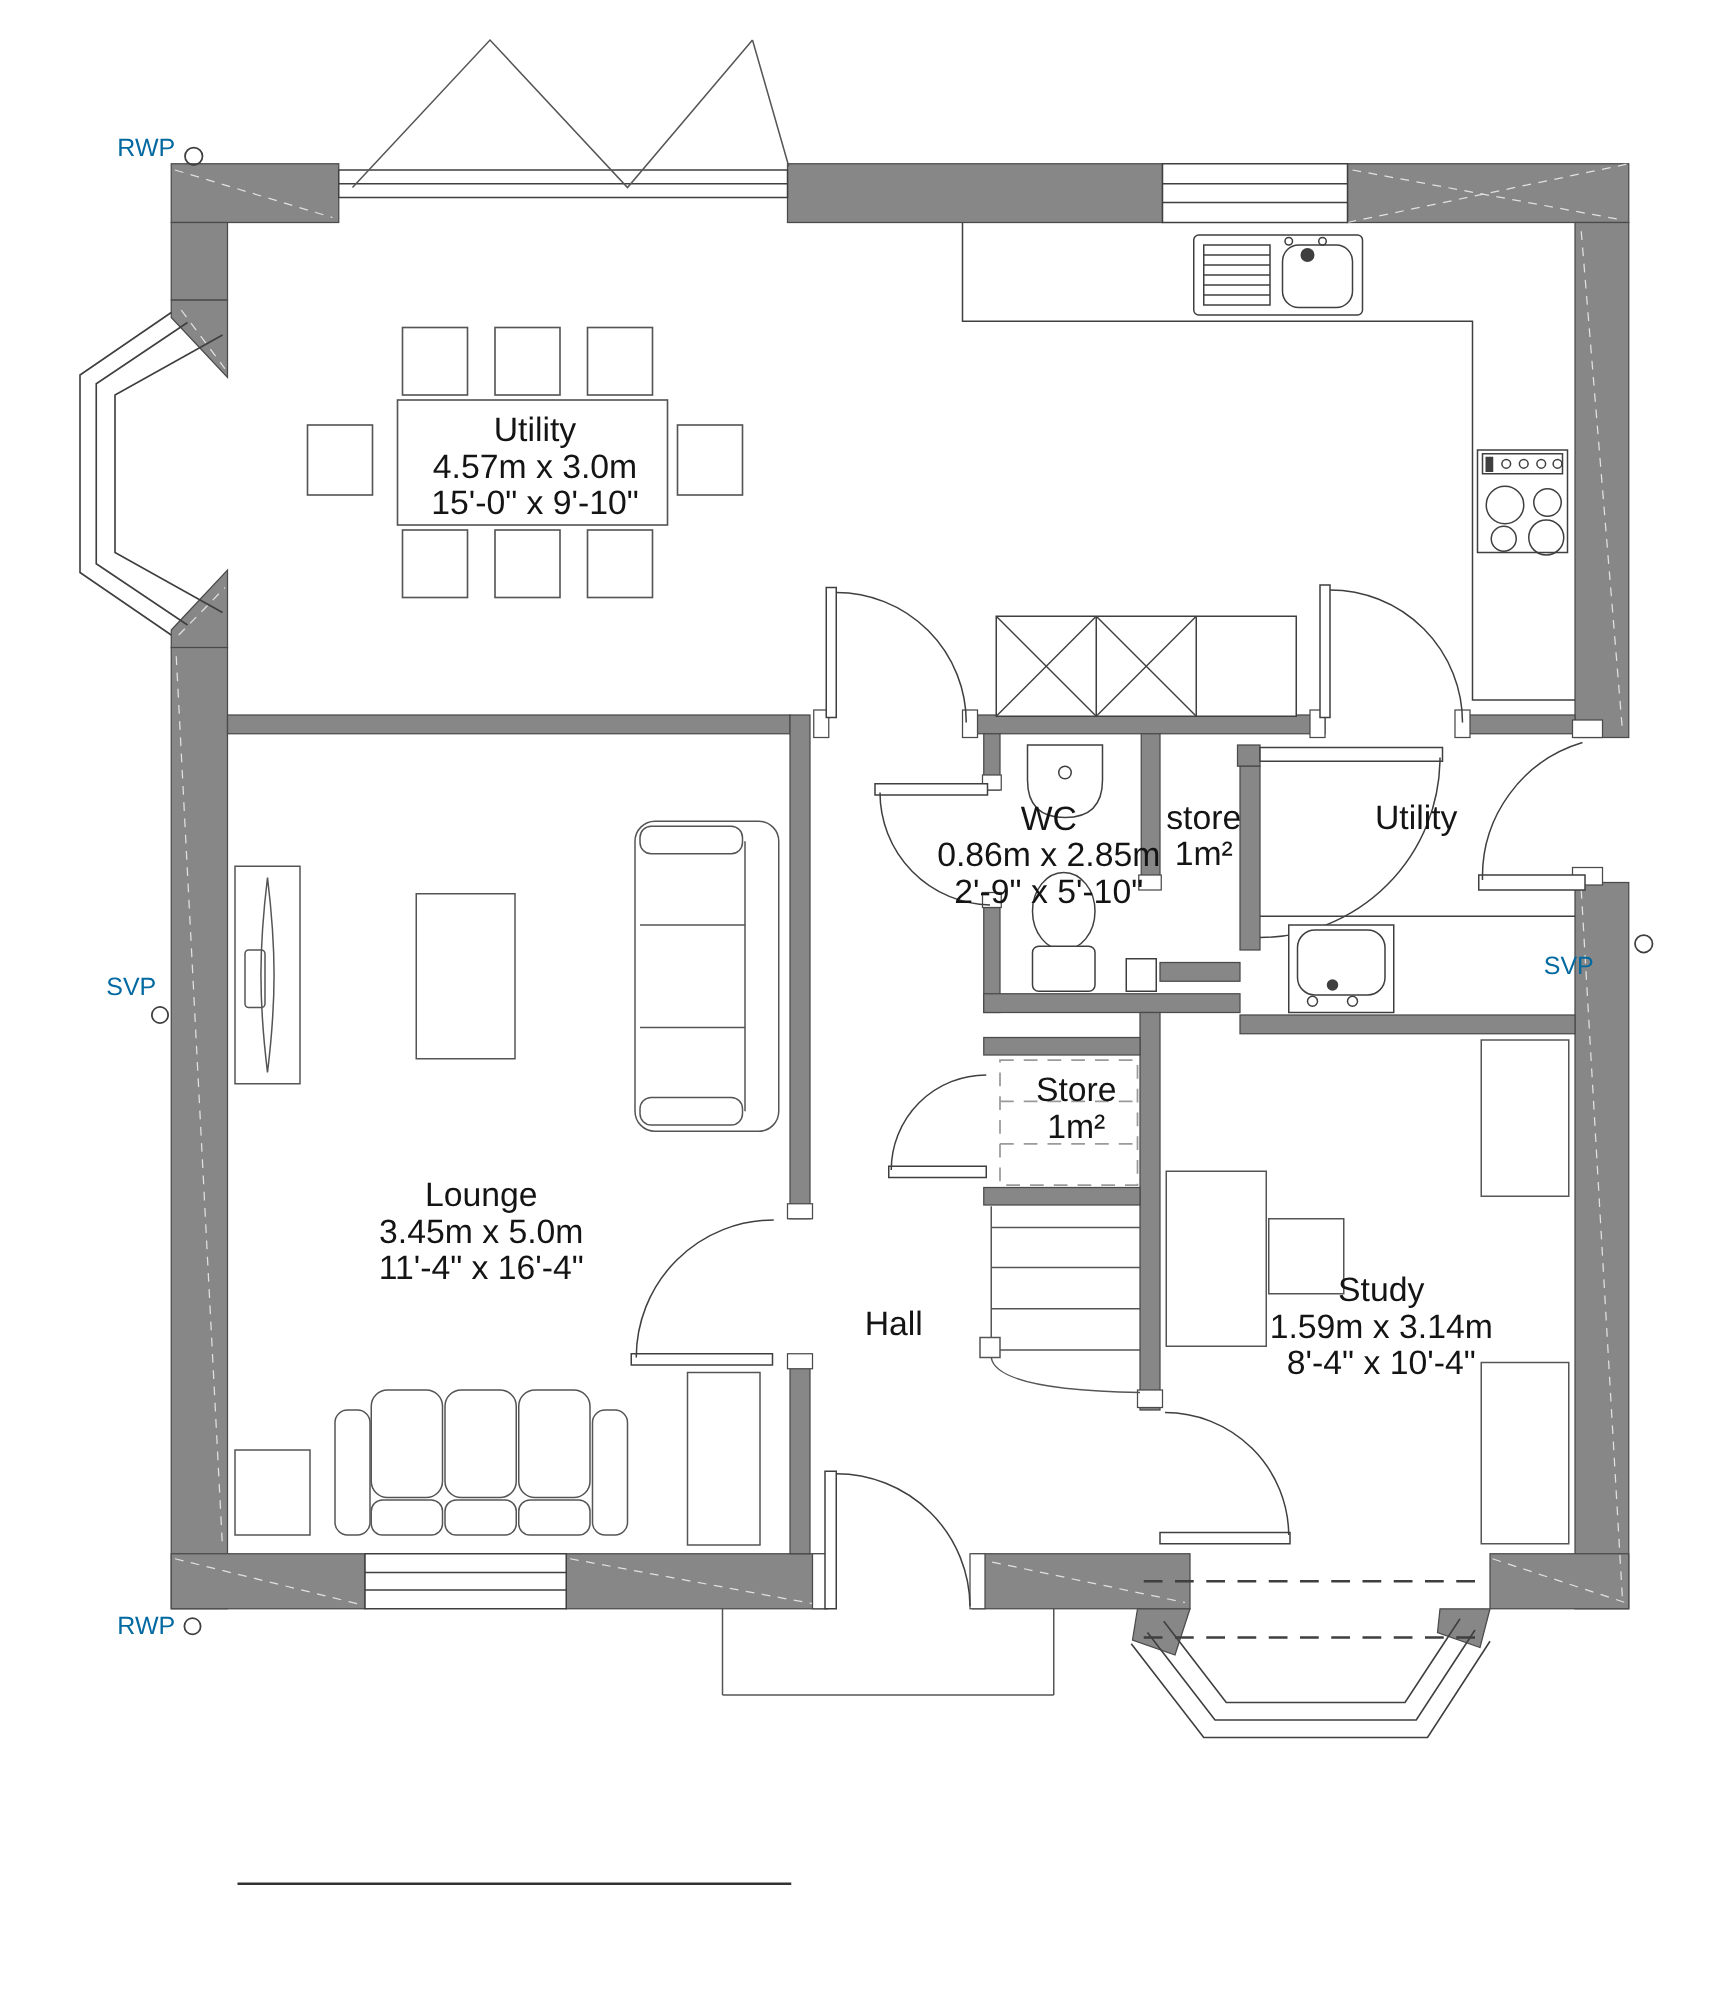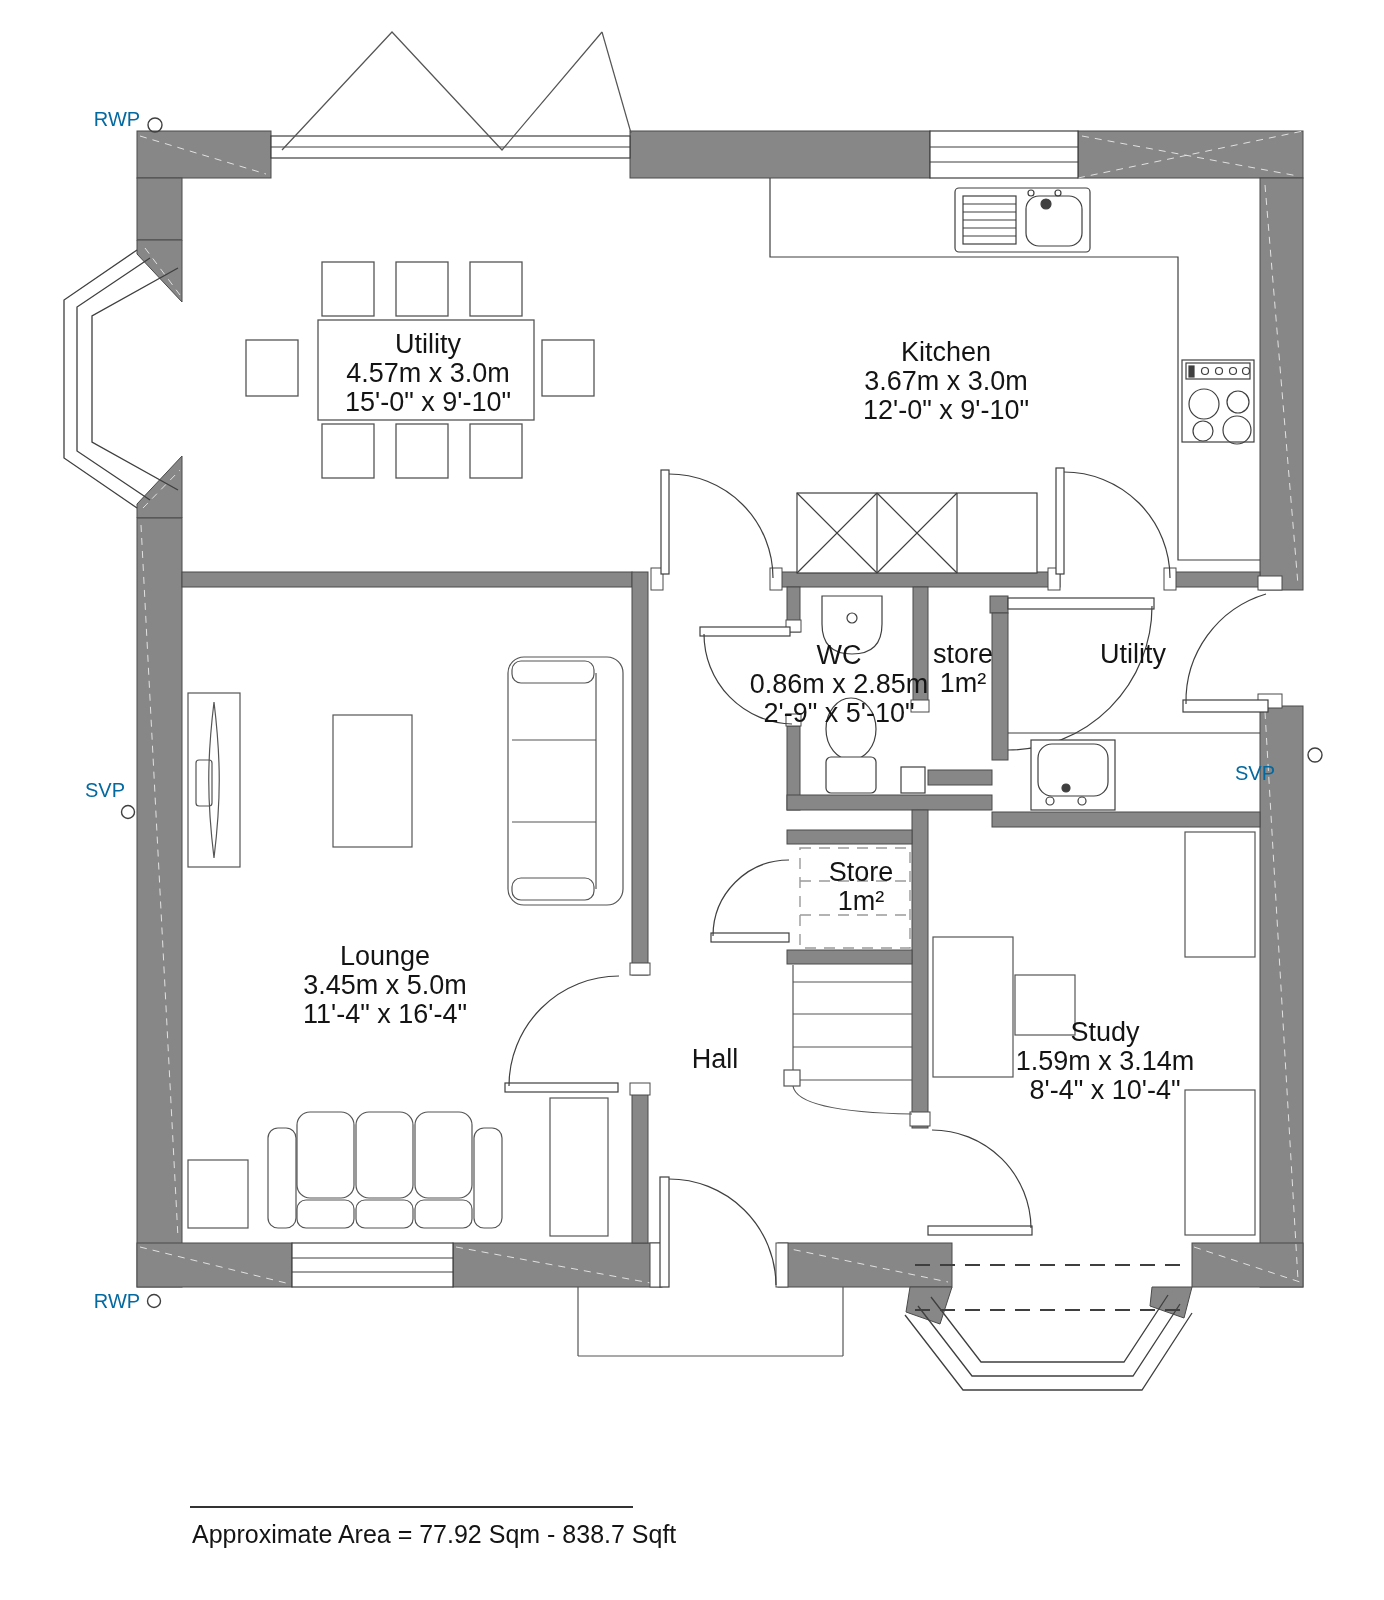--- a/index.html
+++ b/index.html
@@ -308,25 +308,20 @@
       <circle cx="154" cy="1301" r="6.5"></circle>
     </g>
   </svg>
 
   <div class="room-label" style="left:428px;top:330px;">
     <div>Utility</div>
     <div>4.57m x 3.0m</div>
     <div>15'-0" x 9'-10"</div>
   </div>
 
-  <div class="room-label" style="left:946px;top:338px;">
-    <div>Kitchen</div>
-    <div>3.67m x 3.0m</div>
-    <div>12'-0" x 9'-10"</div>
-  </div>
 
   <div class="room-label" style="left:839px;top:641px;">
     <div>WC</div>
     <div>0.86m x 2.85m</div>
     <div>2'-9" x 5'-10"</div>
   </div>
 
   <div class="room-label" style="left:963px;top:640px;">
     <div>store</div>
     <div>1m²</div>
@@ -356,15 +351,14 @@
     <div>1.59m x 3.14m</div>
     <div>8'-4" x 10'-4"</div>
   </div>
 
   <div class="anno-label" style="left:117px;top:108px;">RWP</div>
   <div class="anno-label" style="left:105px;top:779px;">SVP</div>
   <div class="anno-label" style="left:1255px;top:762px;">SVP</div>
   <div class="anno-label" style="left:117px;top:1290px;">RWP</div>
 
   <div class="title-underline"></div>
-  <div class="plan-subtitle">Approximate Area = 77.92 Sqm - 838.7 Sqft</div>
 
 </div>
 
 </body></html>

